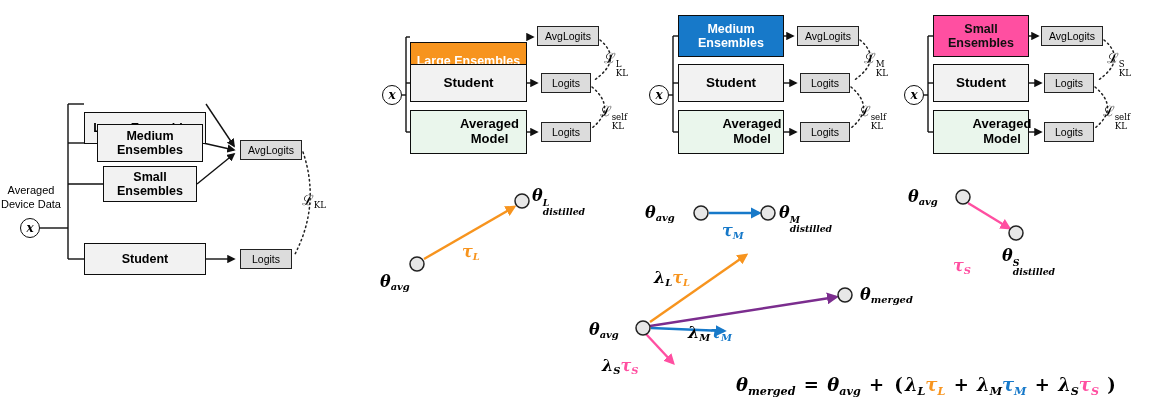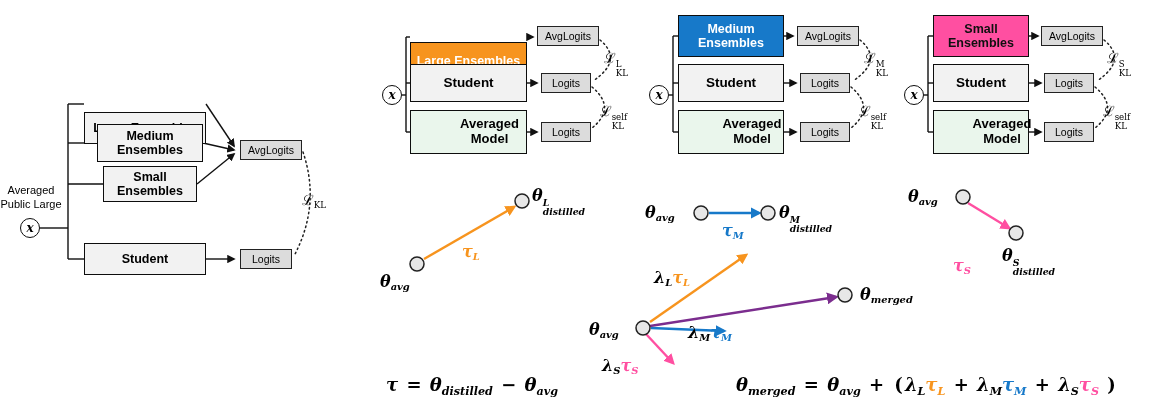--- a/index.html
+++ b/index.html
@@ -149,21 +149,21 @@
       <circle cx="845" cy="295" r="7" fill="#E7E7E7" stroke="#222" stroke-width="1.5"></circle>
     </g>
   </svg>
 
   <div class="box nowrap" style="left:84px; top:88px; width:122px; height:32px;">Large Ensembles</div>
   <div class="box" style="left:97px; top:124px; width:106px; height:38px;">Medium Ensembles</div>
   <div class="box" style="left:103px; top:166px; width:94px; height:36px;">Small Ensembles</div>
   <div class="box" style="left:84px; top:243px; width:122px; height:32px;">Student</div>
   <div class="caption" style="left:0px; top:184px; width:62px;">
     <div>Averaged</div>
-    <div>Public Large</div>
+    <div>Device Data</div>
   </div>
   <div class="xnode" style="left:20px; top:218px;">x</div>
   <div class="chip" style="left:240px; top:140px; width:62px; height:20px;">AvgLogits</div>
   <div class="chip" style="left:240px; top:249px; width:52px; height:20px;">Logits</div>
   <div class="loss" style="left:302px; top:190px; font-size:14px;">
     <span>ℒ</span><span class="ss">KL</span>
   </div>
 
   <div class="xnode" style="left:382px; top:85px;">x</div>
   <div class="box bg-large nowrap" style="left:410px; top:18px; width:117px; height:38px; font-size:12.5px;">Large Ensembles</div>
@@ -282,27 +282,20 @@
   <div class="math" style="left:688px; top:323px;">
     <span>λ</span><span class="ss">M</span><span class="c-medium"><span>τ</span><span class="ss">M</span></span>
   </div>
   <div class="math" style="left:602px; top:356px;">
     <span>λ</span><span class="ss">S</span><span class="c-small"><span>τ</span><span class="ss">S</span></span>
   </div>
   <div class="math" style="left:860px; top:285px;">
     <span>θ</span><span class="ss">merged</span>
   </div>
 
-  <div class="eq" style="left:386px; top:374px;">
-    <span>τ</span>
-    <span class="op">=</span>
-    <span>θ</span><span class="ss">distilled</span>
-    <span class="op">−</span>
-    <span>θ</span><span class="ss">avg</span>
-  </div>
   <div class="eq" style="left:736px; top:374px;">
     <span>θ</span><span class="ss">merged</span>
     <span class="op">=</span>
     <span>θ</span><span class="ss">avg</span>
     <span class="op">+</span>
     <span class="op">(</span><span>λ</span><span class="ss">L</span><span class="c-large"><span>τ</span><span class="ss">L</span></span>
     <span class="op">+</span>
     <span>λ</span><span class="ss">M</span><span class="c-medium"><span>τ</span><span class="ss">M</span></span>
     <span class="op">+</span>
     <span>λ</span><span class="ss">S</span><span class="c-small"><span>τ</span><span class="ss">S</span></span>

